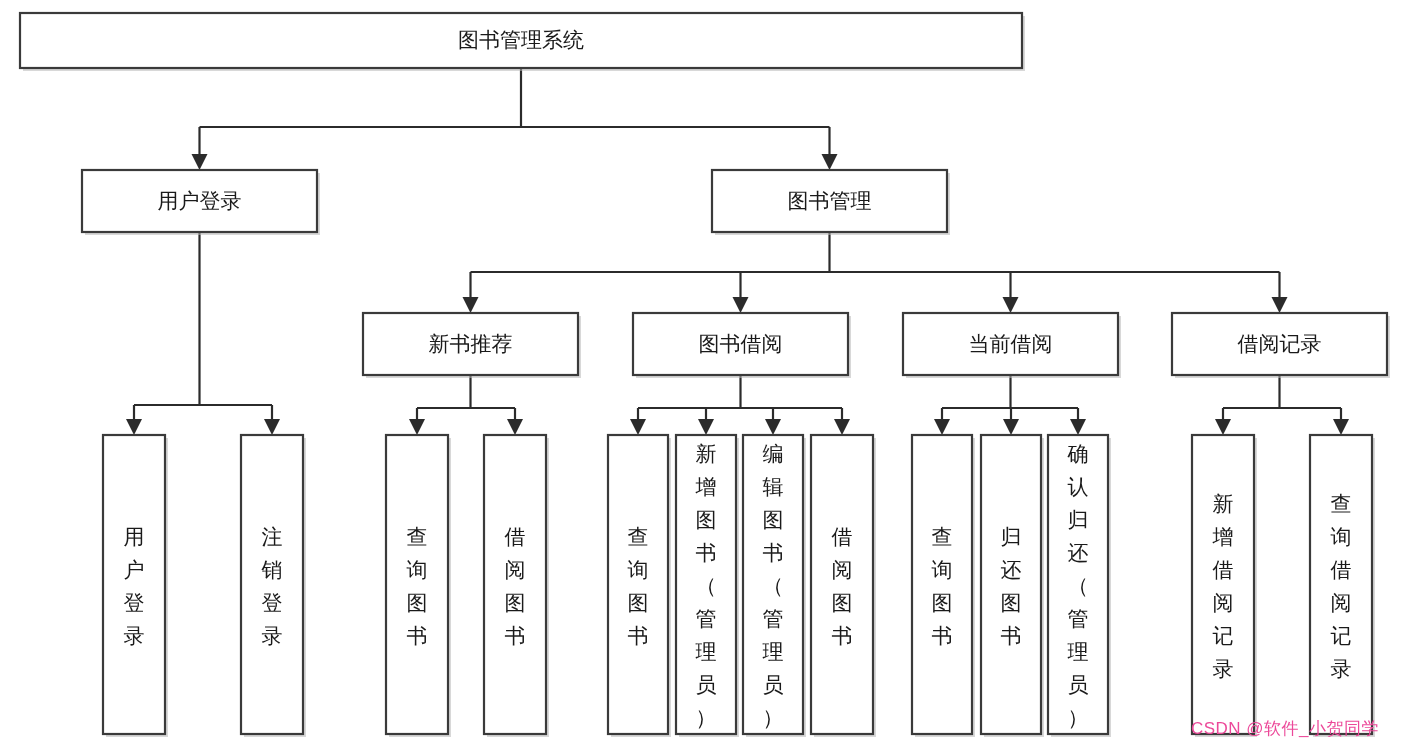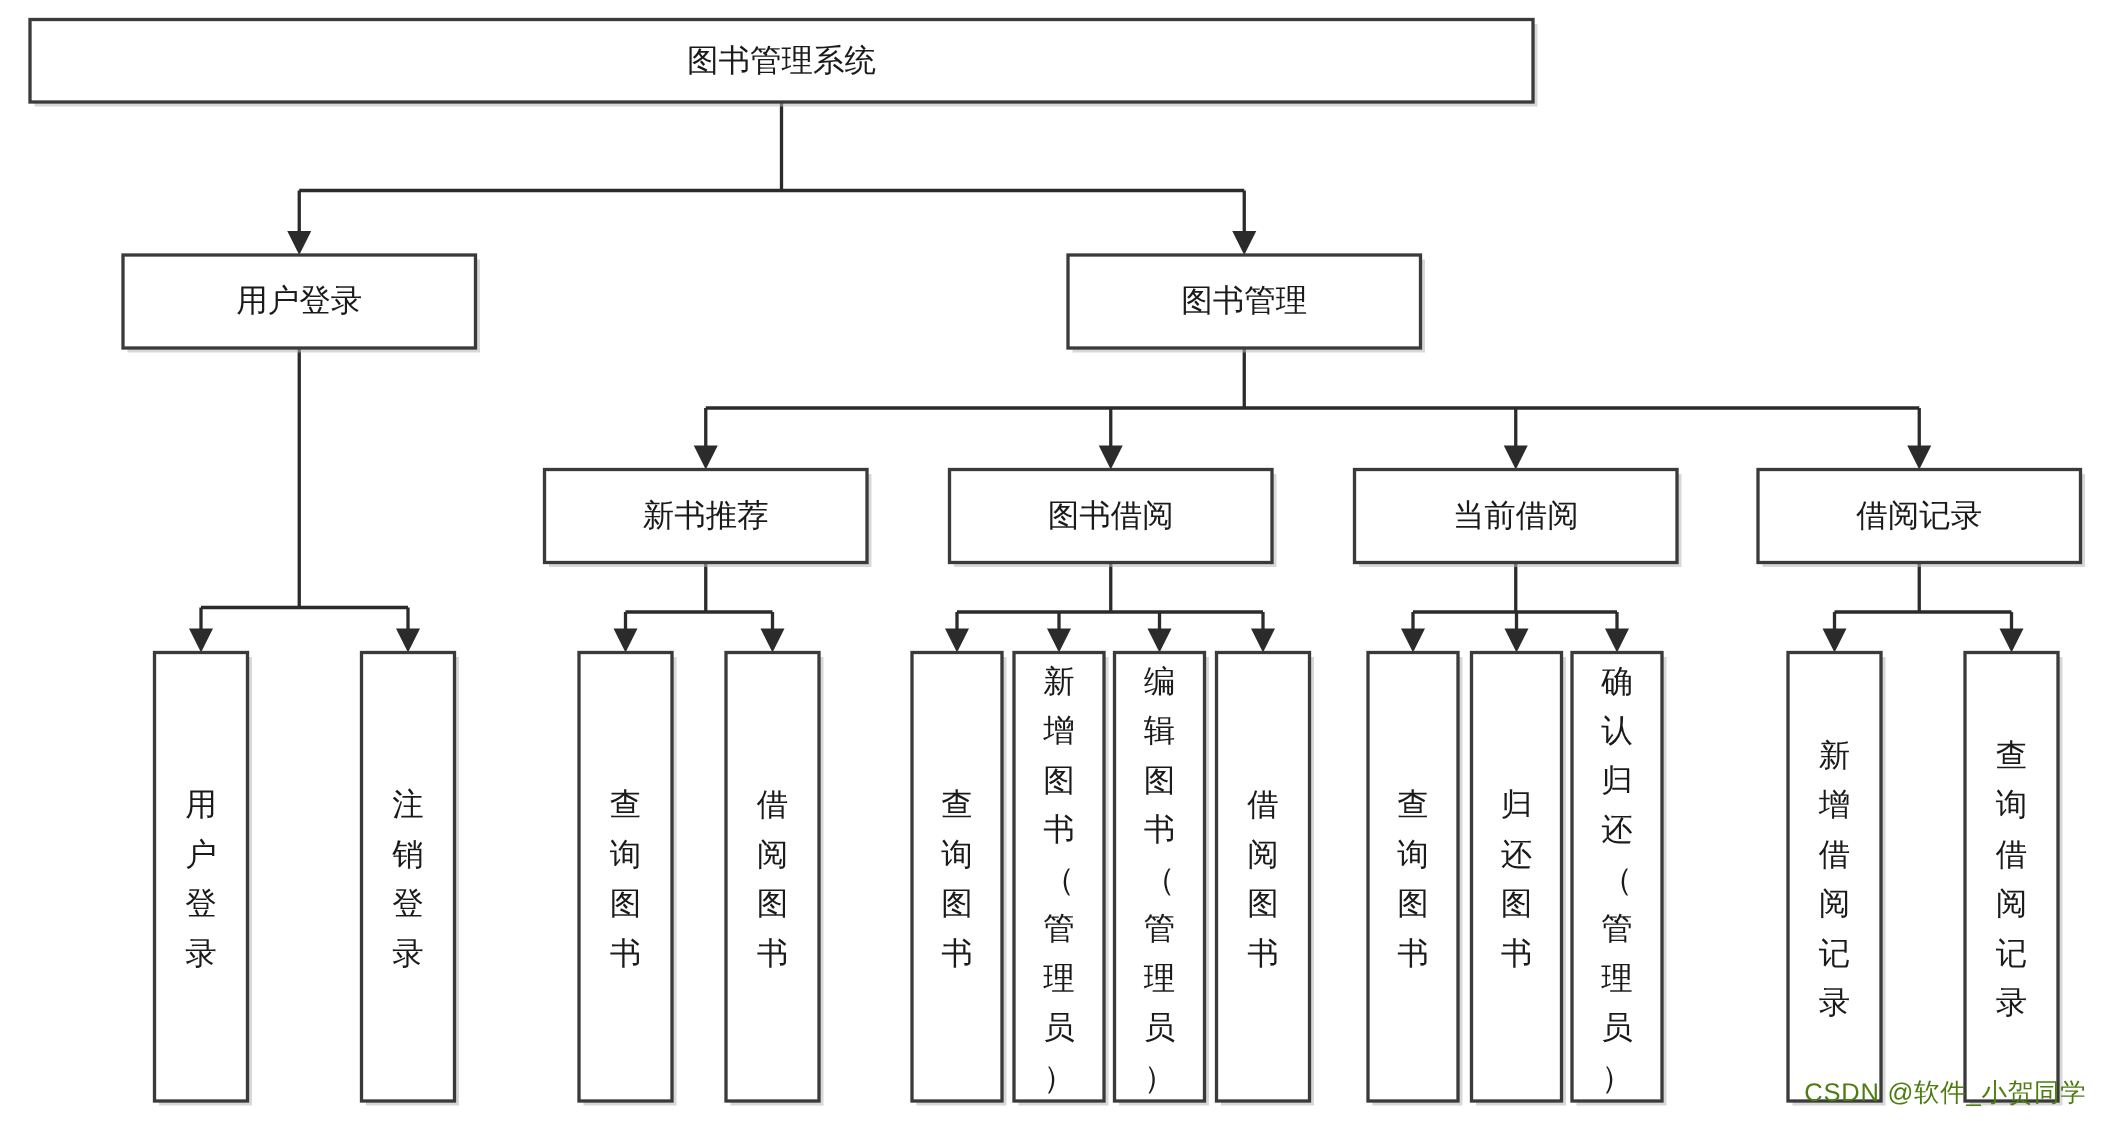--- a/index.html
+++ b/index.html
@@ -47,25 +47,25 @@
     dominant-baseline: middle;
   }
   .leaf-label {
     font-family: "Liberation Sans", "DejaVu Sans", sans-serif;
     font-size: 21px;
     fill: #1a1a1a;
     text-anchor: middle;
   }
   .watermark {
     position: absolute;
-    right: 14px;
+    right: 26px;
     bottom: 7px;
     font-family: "Liberation Sans", "DejaVu Sans", sans-serif;
     font-size: 17px;
-    color: #4d7c0f;
+    color: #ec4899;
     white-space: nowrap;
     letter-spacing: 0.5px;
     pointer-events: none;
   }
 </style>
 </head>
 <body>
 
 <svg id="diagram" viewBox="0 0 1405 747">
   <g id="edges">

